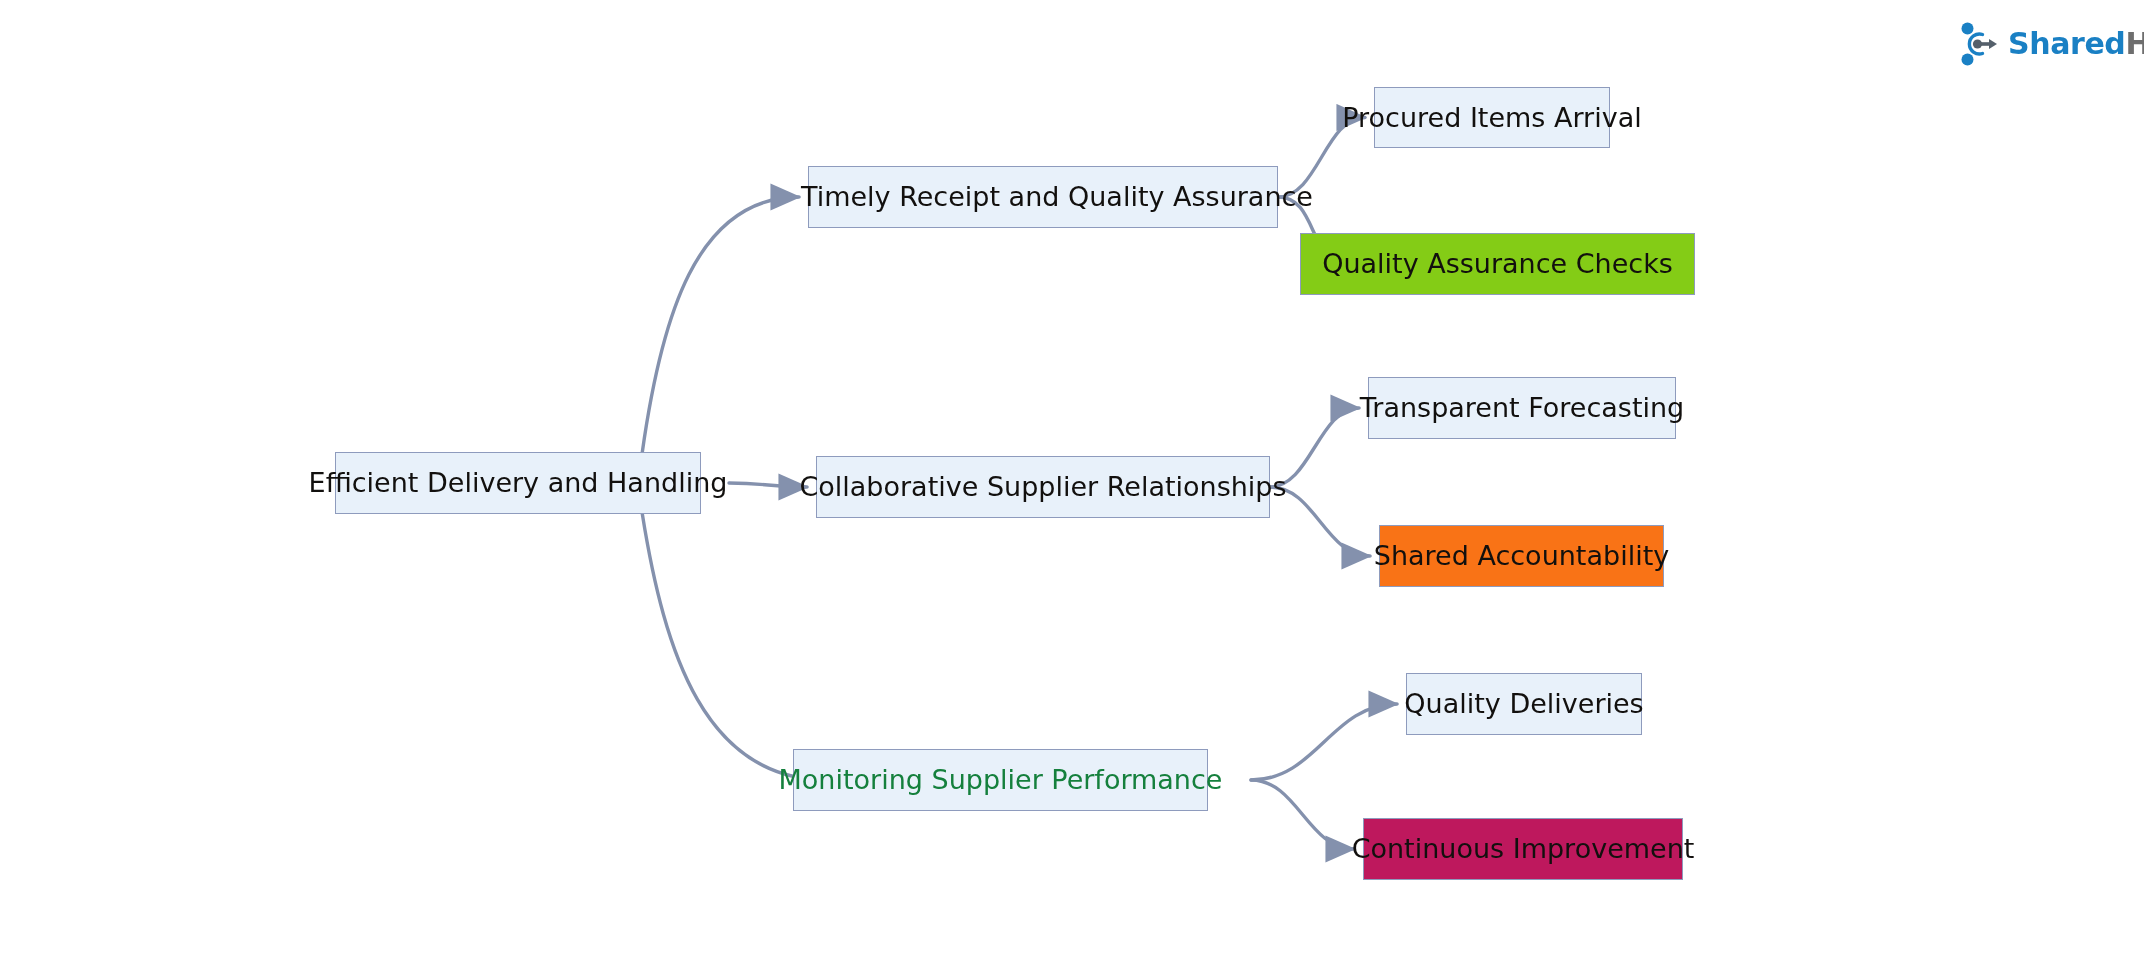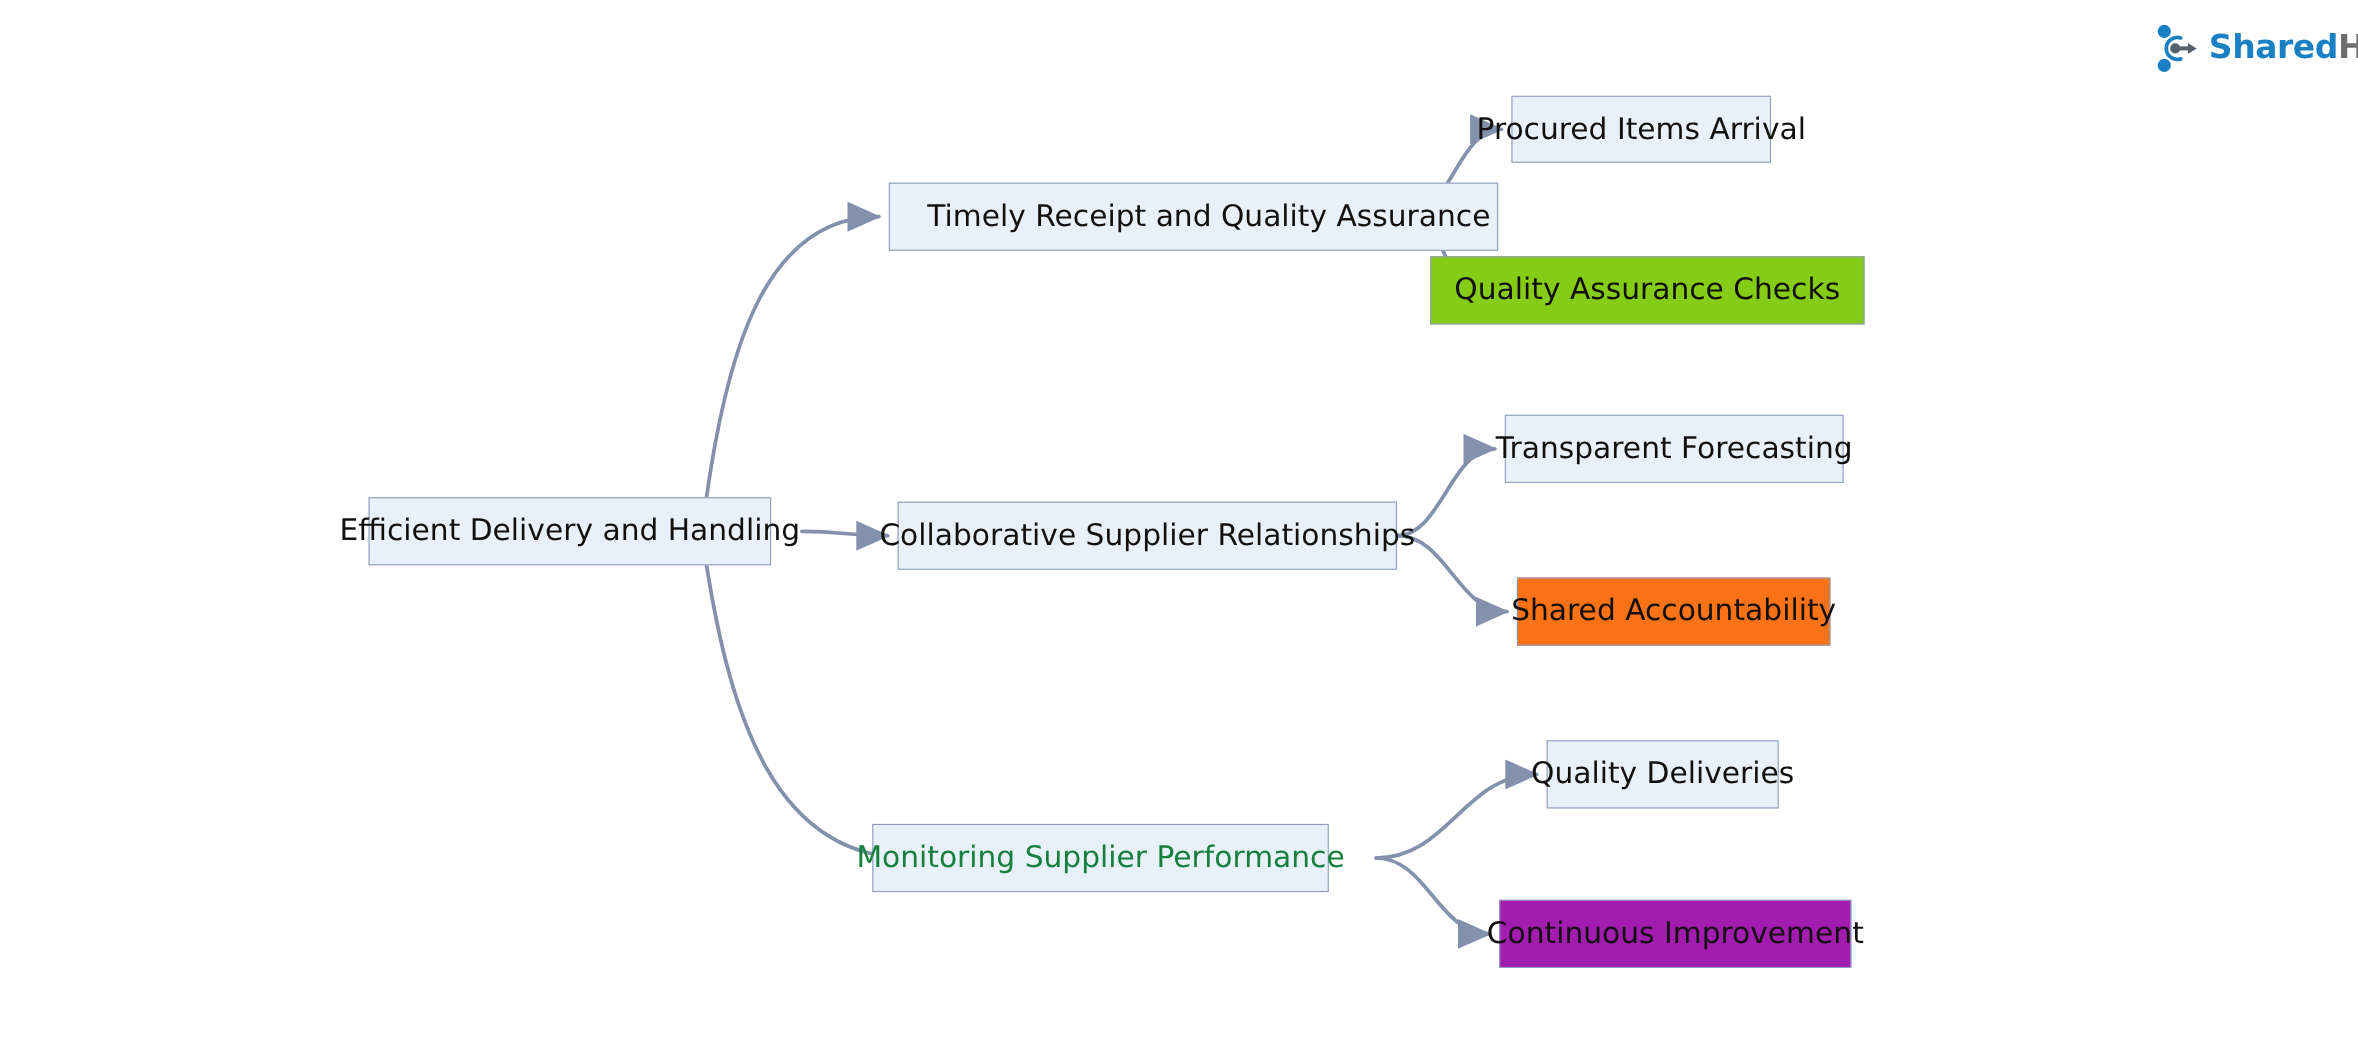--- a/index.html
+++ b/index.html
@@ -95,29 +95,29 @@
         <path d="M1278,197 C1318,197 1308,264 1348,264" stroke="#8491ad"></path>
         <path d="M1270,487 C1310.05,487 1318.95,408 1359,408" stroke="#8491ad"></path>
         <path d="M1270,487 C1315,487 1325,556 1370,556" stroke="#8491ad"></path>
         <path d="M1251,780 C1316.7,780 1331.3,704 1397,704" stroke="#8491ad"></path>
         <path d="M1251,780 C1297.35,780 1307.65,849 1354,849" stroke="#8491ad"></path>
       </g>
   </svg>
 
   <div id="node-layer">
       <div class="flow-node level-0" style="left: 335px; top: 452px; width: 366px; height: 62px; background: rgb(232, 241, 250); border-color: rgb(142, 155, 189); color: rgb(18, 16, 14);">Efficient Delivery and Handling</div>
-      <div class="flow-node level-1" style="left: 808px; top: 166px; width: 554px; height: 62px; background: rgb(232, 241, 250); border-color: rgb(142, 155, 189); color: rgb(18, 16, 14); padding-left: 44px;">Timely Receipt and Quality Assurance</div>
+      <div class="flow-node level-1" style="left: 808px; top: 166px; width: 470px; height: 62px; background: rgb(232, 241, 250); border-color: rgb(142, 155, 189); color: rgb(18, 16, 14); padding-left: 44px;">Timely Receipt and Quality Assurance</div>
       <div class="flow-node level-1" style="left: 816px; top: 456px; width: 454px; height: 62px; background: rgb(232, 241, 250); border-color: rgb(142, 155, 189); color: rgb(18, 16, 14); text-align: right;">Collaborative Supplier Relationships</div>
       <div class="flow-node level-1" style="left: 793px; top: 749px; width: 415px; height: 62px; background: rgb(232, 241, 250); border-color: rgb(142, 155, 189); color: #15803d;">Monitoring Supplier Performance</div>
       <div class="flow-node level-2" style="left: 1374px; top: 87px; width: 236px; height: 61px; background: rgb(232, 241, 250); border-color: rgb(142, 155, 189); color: rgb(18, 16, 14);">Procured Items Arrival</div>
       <div class="flow-node level-2" style="left: 1300px; top: 233px; width: 395px; height: 62px; background: #84cc16; border-color: rgb(142, 155, 189); color: rgb(18, 16, 14);">Quality Assurance Checks</div>
       <div class="flow-node level-2" style="left: 1368px; top: 377px; width: 308px; height: 62px; background: rgb(232, 241, 250); border-color: rgb(142, 155, 189); color: rgb(18, 16, 14);">Transparent Forecasting</div>
       <div class="flow-node level-2" style="left: 1379px; top: 525px; width: 285px; height: 62px; background: #f97316; border-color: rgb(142, 155, 189); color: rgb(18, 16, 14);">Shared Accountability</div>
-      <div class="flow-node level-2" style="left: 1406px; top: 673px; width: 211px; height: 62px; background: rgb(232, 241, 250); border-color: rgb(142, 155, 189); color: rgb(18, 16, 14);">Quality Deliveries</div>
-      <div class="flow-node level-2" style="left: 1363px; top: 818px; width: 320px; height: 62px; background: #a21caf; border-color: rgb(142, 155, 189); color: rgb(18, 16, 14);">Continuous Improvement</div>
+      <div class="flow-node level-2" style="left: 1406px; top: 673px; width: 236px; height: 62px; background: rgb(232, 241, 250); border-color: rgb(142, 155, 189); color: rgb(18, 16, 14);">Quality Deliveries</div>
+      <div class="flow-node level-2" style="left: 1363px; top: 818px; width: 320px; height: 62px; background: #be185d; border-color: rgb(142, 155, 189); color: rgb(18, 16, 14);">Continuous Improvement</div>
     </div>
 </div>
 
 <div id="brand-logo">
   <svg class="brand-mark" viewBox="0 0 40 44" xmlns="http://www.w3.org/2000/svg">
     <path d="M24.5 12.5 A10 10 0 1 0 24.5 31.5" fill="none" stroke="#1a80c4" stroke-width="3.4" stroke-linecap="round"></path>
     <circle cx="9.5" cy="6.5" r="6" fill="#1a80c4"></circle>
     <circle cx="9.5" cy="37.5" r="6" fill="#1a80c4"></circle>
     <circle cx="19.5" cy="22" r="4.6" fill="#55606b"></circle>
     <rect x="22" y="20.2" width="11" height="3.6" fill="#55606b"></rect>

